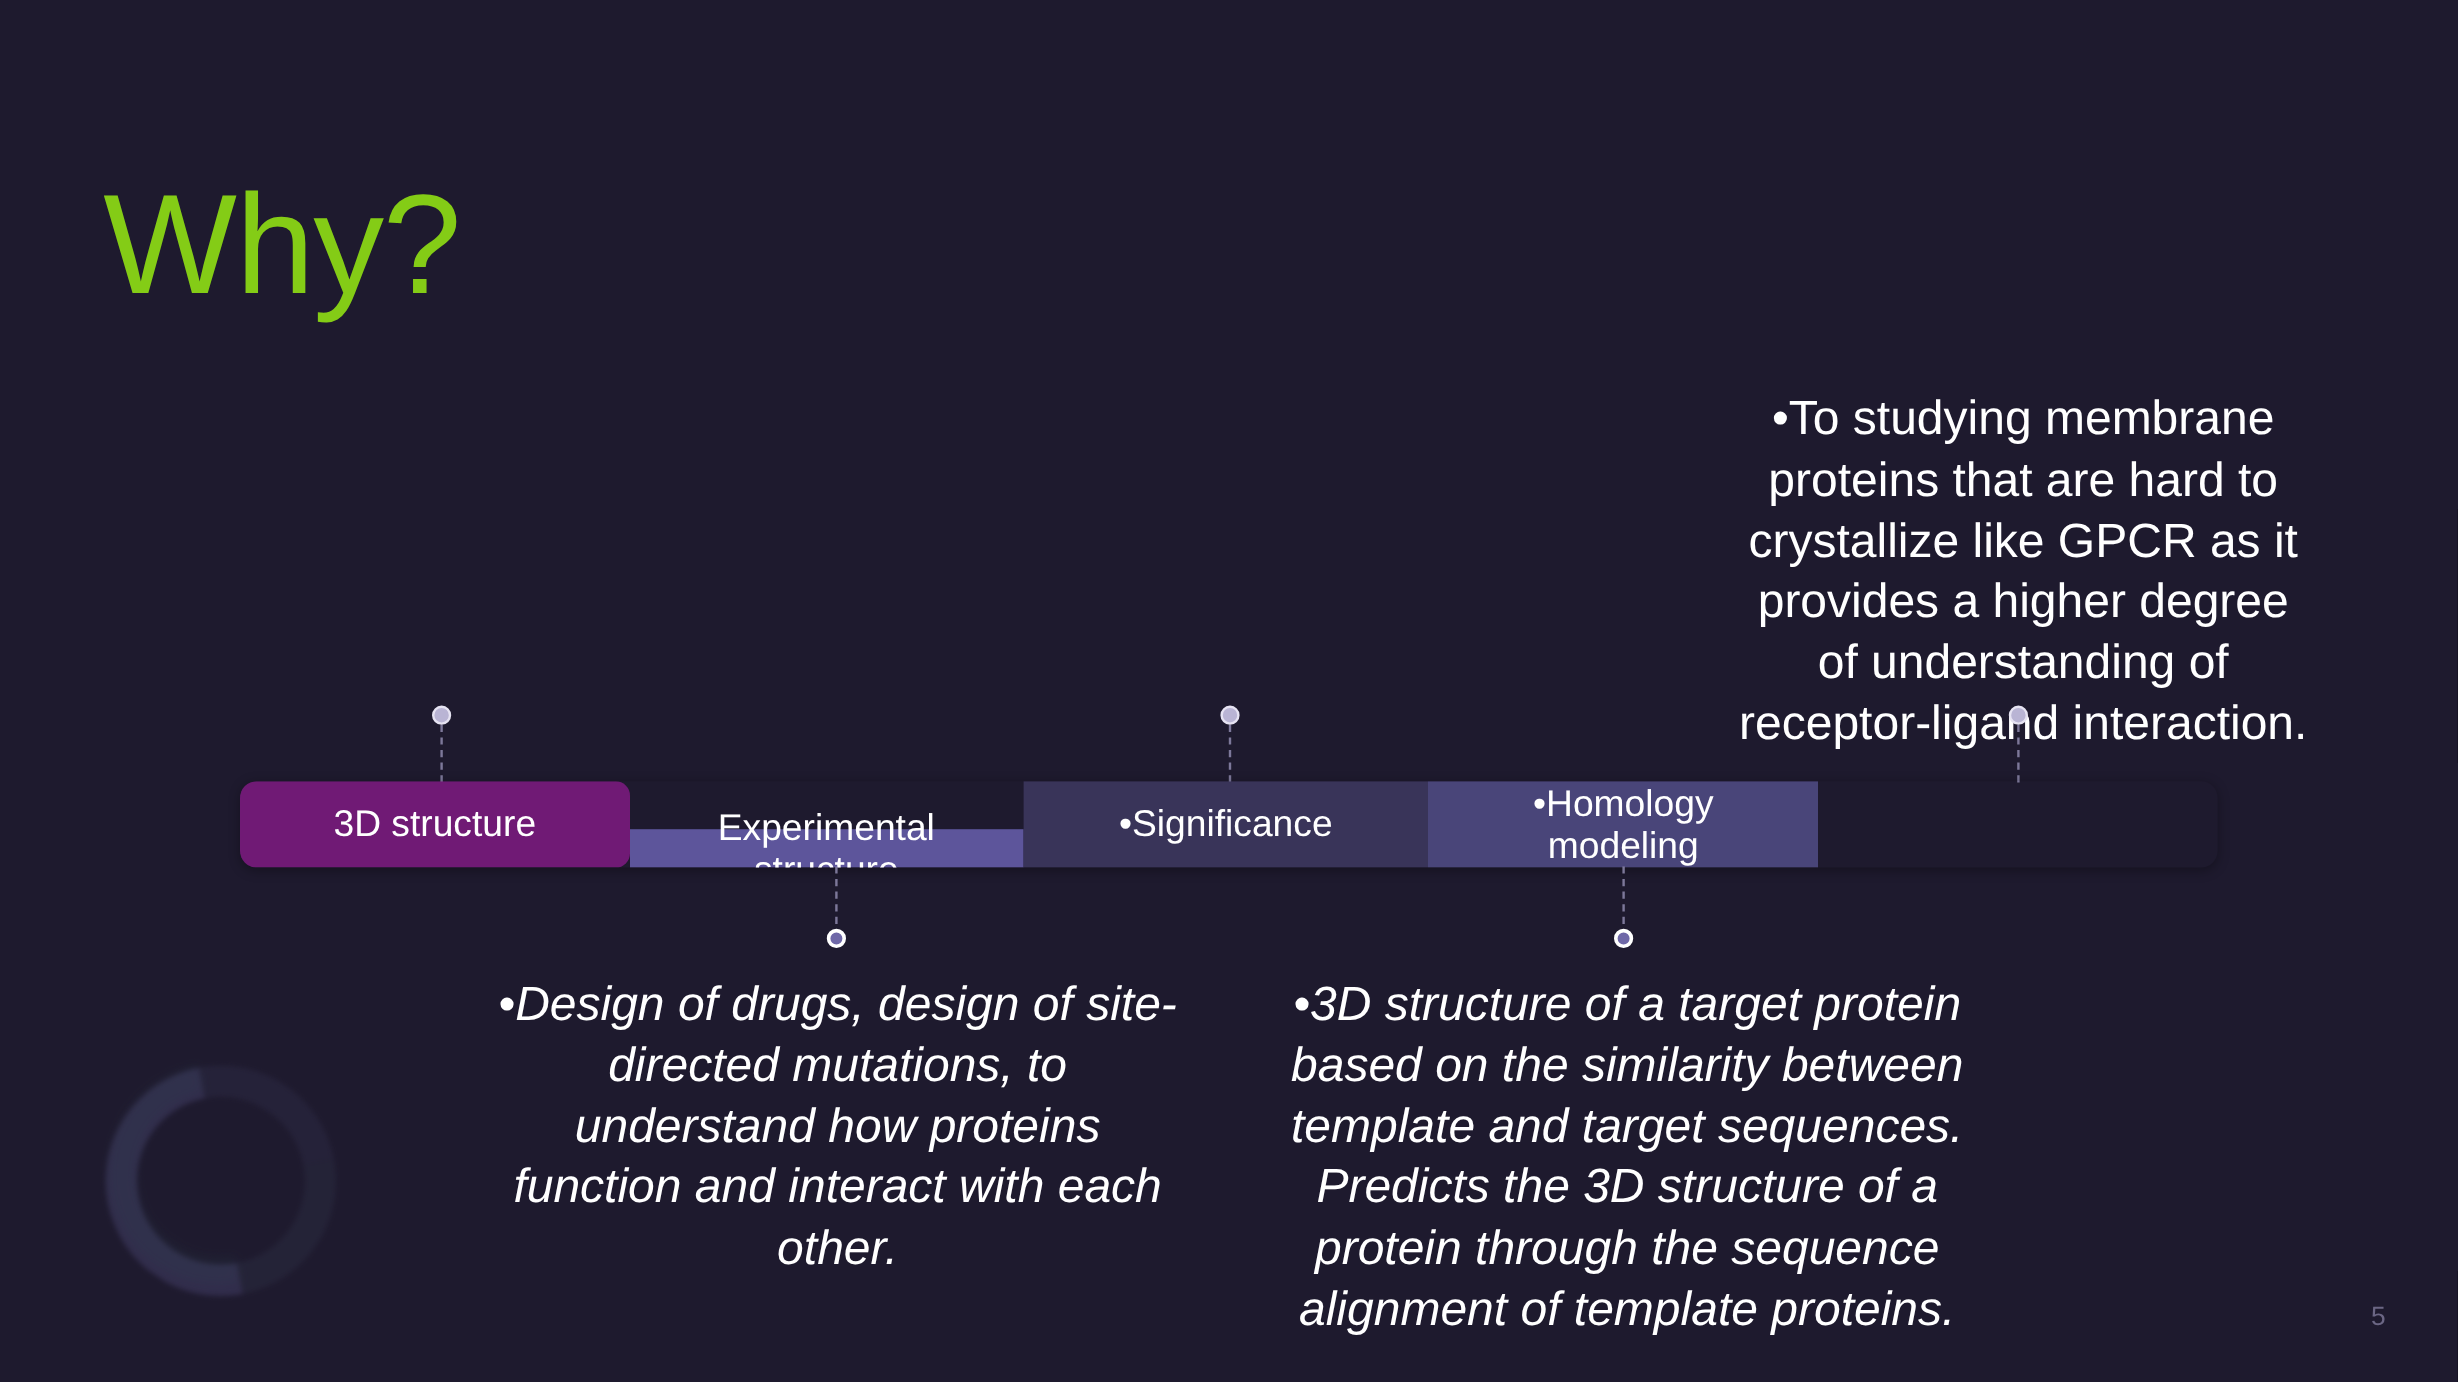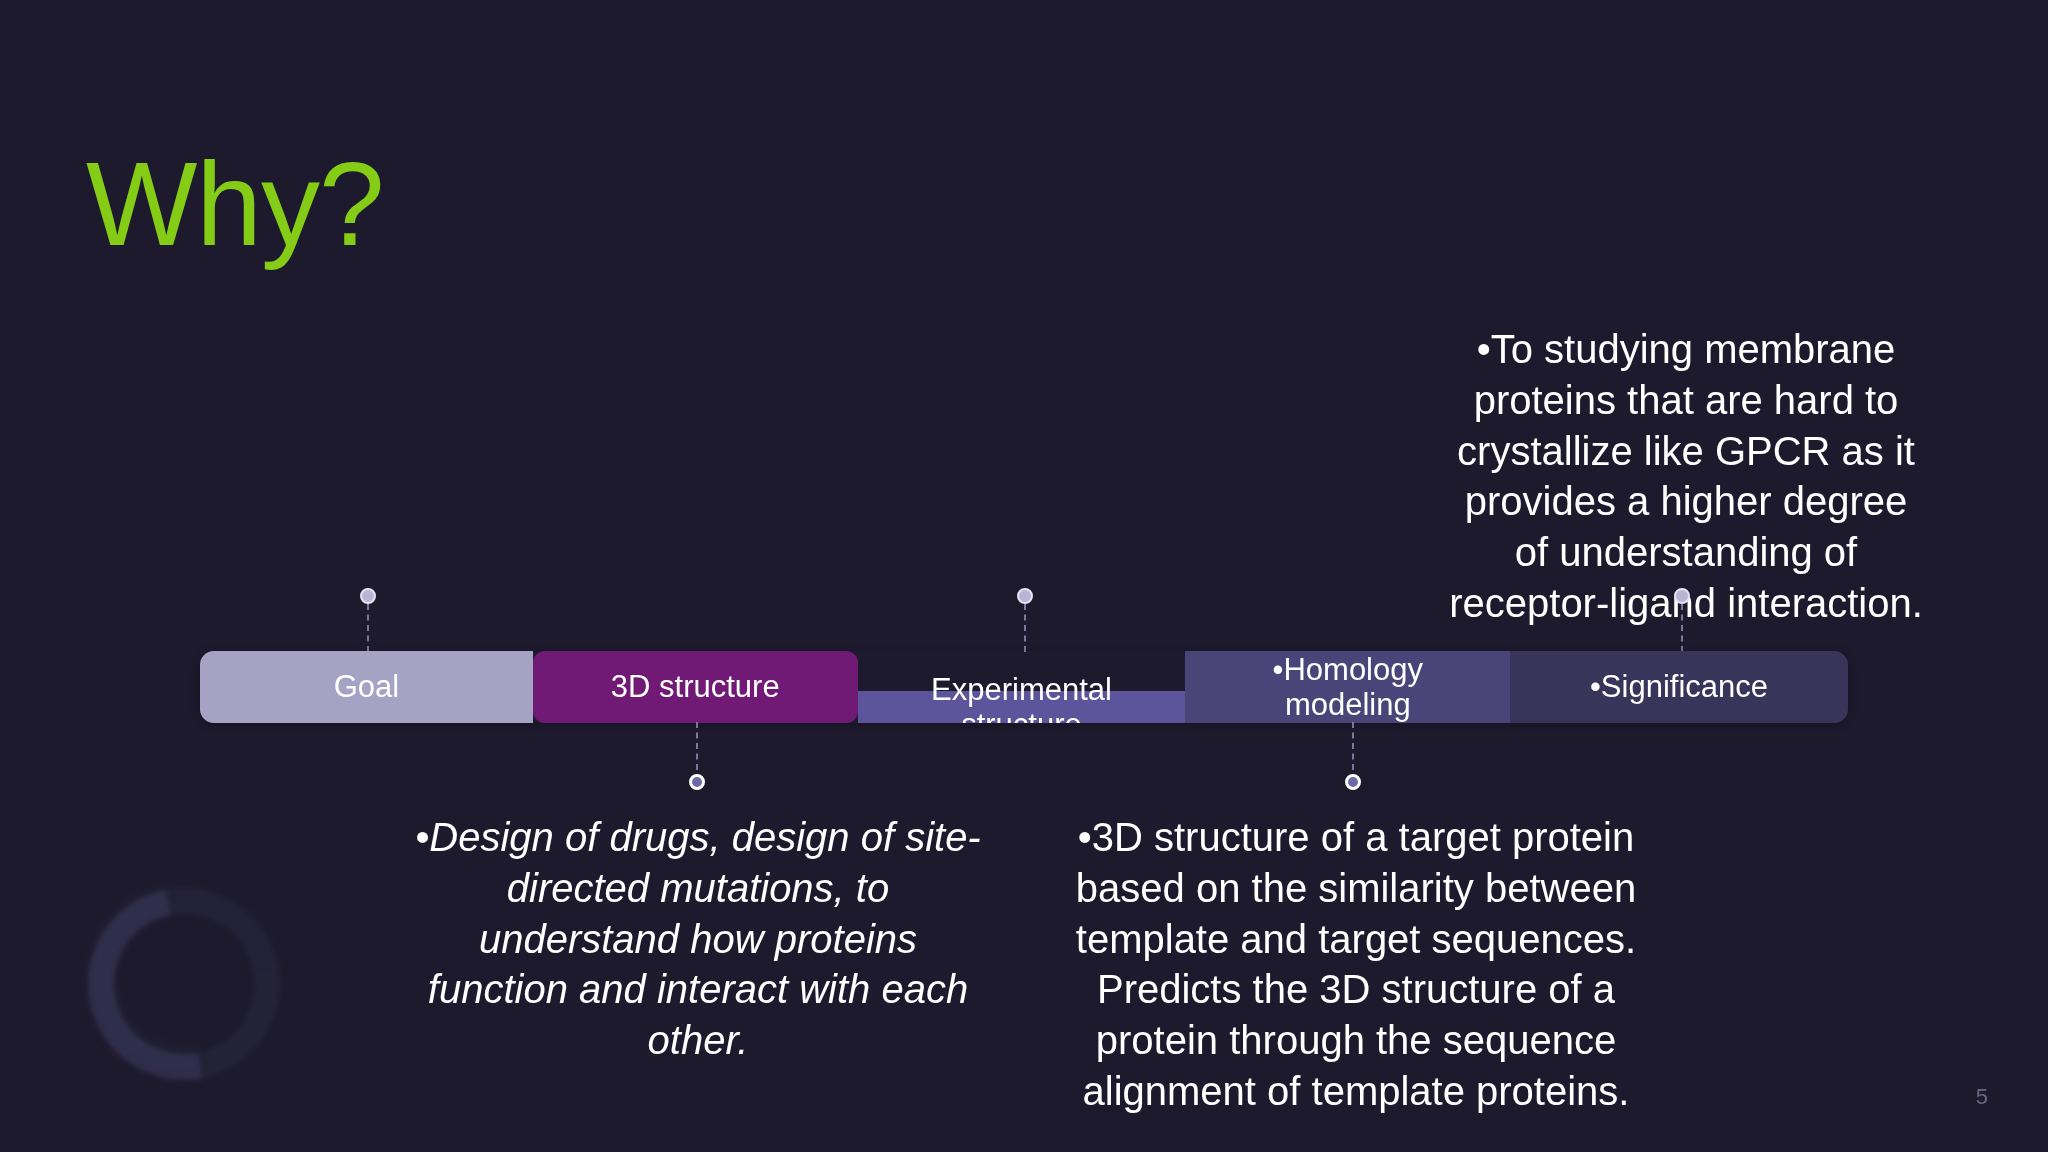--- a/index.html
+++ b/index.html
@@ -142,46 +142,43 @@
   <div class="stem" style="left:367px; top:604px; height:48px;"></div>
   <div class="dot up" style="left:368px; top:596px;"></div>
 
   <div class="stem" style="left:1024px; top:604px; height:48px;"></div>
   <div class="dot up" style="left:1025px; top:596px;"></div>
 
   <div class="stem" style="left:1681px; top:604px; height:48px;"></div>
   <div class="dot up" style="left:1682px; top:596px;"></div>
 
   <div class="timeline-bar">
-    <div class="bar-seg" style="width:20.2%; background:#a5a2c4;">
-      <span class="seg-label">Goal</span>
-    </div>
     <div class="bar-seg" style="width:19.7%; background:#701a75;border-radius:12px;">
       <span class="seg-label">3D structure</span>
     </div>
     <div class="bar-seg" style="width:19.9%; background:#5d559b;margin-top:40px;">
       <span class="seg-label">Experimental<br>structure</span>
     </div>
+    <div class="bar-seg" style="width:20.5%; background:#393459;">
+      <span class="seg-label">•Significance</span>
+    </div>
     <div class="bar-seg" style="width:19.7%; background:#494579;">
       <span class="seg-label">•Homology<br>modeling</span>
-    </div>
-    <div class="bar-seg" style="width:20.5%; background:#393459;">
-      <span class="seg-label">•Significance</span>
     </div>
   </div>
 
   <div class="stem" style="left:696px; top:722px; height:48px;"></div>
   <div class="dot down" style="left:697px; top:782px;"></div>
 
   <div class="stem" style="left:1352px; top:722px; height:48px;"></div>
   <div class="dot down" style="left:1353px; top:782px;"></div>
 
   <div class="callout" style="left:408px; width:580px; top:812px;font-style:italic;">
     <span>•Design of drugs, design of site-directed mutations, to understand how proteins function and interact with each other.</span>
   </div>
 
-  <div class="callout" style="left:1066px; width:580px; top:812px;">
+  <div class="callout" style="left:1066px; width:580px; top:812px;font-style:italic;">
     <span>•3D structure of a target protein based on the similarity between template and target sequences. Predicts the 3D structure of a protein through the sequence alignment of template proteins.</span>
   </div>
 
   <div class="page-number">5</div>
 
 </div>
 
 </body></html>

